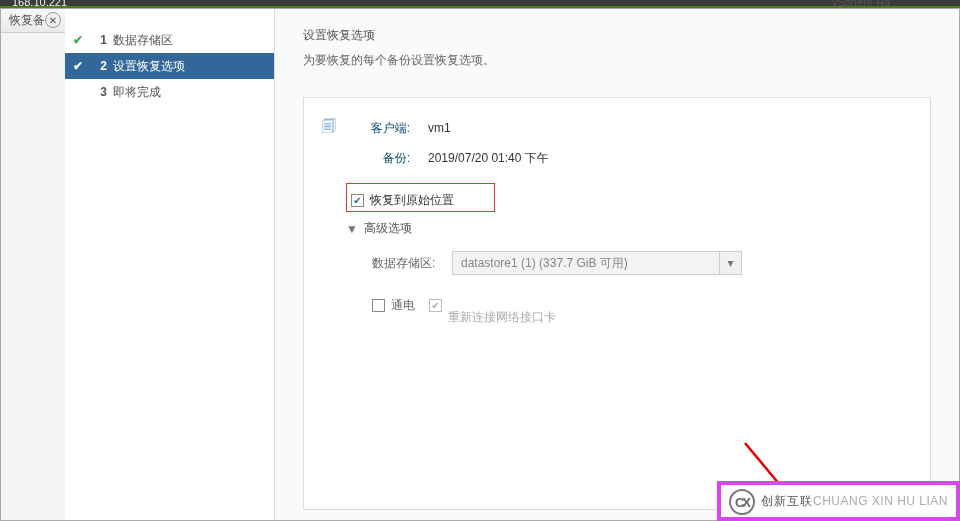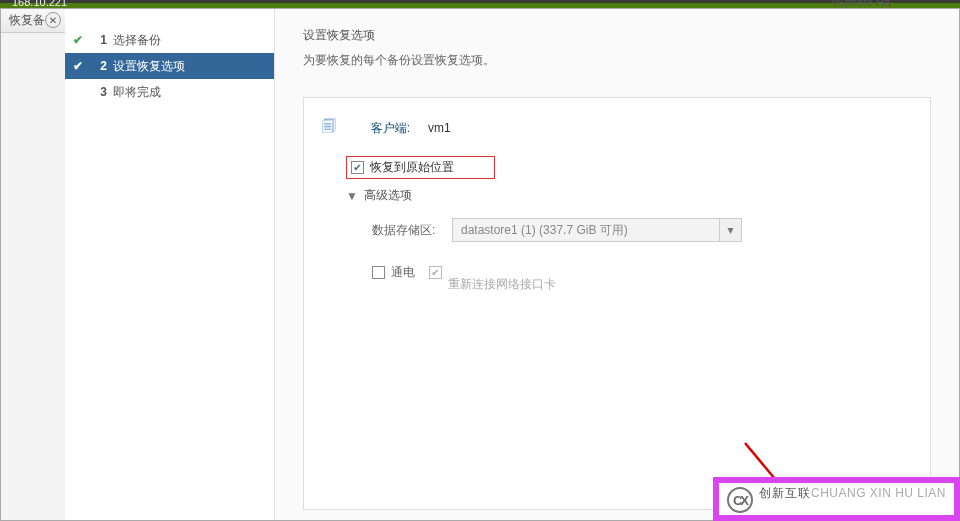--- a/index.html
+++ b/index.html
@@ -10,21 +10,21 @@
     color:#333;
     background:#e8e8e8;
     width:960px; height:521px;
     overflow:hidden;
     position:relative;
   }
   
   .under-bar {
     height:8px;
     background:#3a3a3a;
-    border-bottom:5px solid #4d7c0f;
+    border-bottom:2px solid #4d7c0f;
   }
   .under-text-left { position:absolute; top:-4px; left:12px; color:#eee; font-size:11px; }
   .under-text-right { position:absolute; top:-4px; right:70px; color:#555; font-size:11px; }
 
   
   .dialog {
     position:absolute;
     top:8px; left:0; right:0; bottom:0;
     background:#f4f4f4;
     border:1px solid #aaa;
@@ -98,21 +98,21 @@
     border:1px solid #ddd;
     background:#fff;
     padding:18px 30px 18px 18px;
     position:relative;
     overflow:auto;
   }
   .row { display:flex; align-items:center; margin-bottom:10px; }
   .icon-vm { color:#3b7fc4; margin-right:18px; font-size:14px; }
   .lbl { width:56px; text-align:right; color:#0c4a6e; margin-right:18px; }
   .hl-box {
-    border:1px solid #d33; padding:2px 40px 2px 4px;
+    border:1px solid #d33; padding:8px 40px 2px 4px;
     display:inline-flex; align-items:center;
     margin-left:24px;
   }
   .chk, .chk-dis {
     width:13px; height:13px; border:1px solid #888; background:#fff;
     margin-right:6px; display:inline-flex; align-items:center; justify-content:center;
     font-size:10px; color:#336699;
   }
   .chk.checked::after { content:"✔"; }
   .chk-dis { border-color:#bbb; color:#aaa; }
@@ -152,23 +152,23 @@
     display:flex; align-items:center; justify-content:center;
     border-radius:2px; color:#444; cursor:pointer;
   }
   .btn.primary { border-color:#999; }
   .btn.disabled { color:#aaa; background:#f2f2f2; cursor:default; }
   
   .arrow-svg { position:absolute; right:145px; bottom:6px; width:80px; height:80px; pointer-events:none; }
   
   .wm {
     position:absolute; right:0; bottom:0;
-    background:#fff; border:6px solid #d946ef;
+    background:#fff; border:4px solid #d946ef;
     padding:4px 8px 2px 8px;
-    display:flex; 
+    display:flex; align-items:center;
     color:#888; font-size:11px;
   }
   .wm-logo {
     width:26px; height:26px; border:2px solid #777; border-radius:50%;
     display:flex; align-items:center; justify-content:center;
     font-weight:bold; color:#666; margin-right:6px; font-size:13px;
     letter-spacing:-2px;
   }
   .wm-txt { display:flex; flex-direction:row; line-height:1.1; }
   .wm-txt .cn { color:#555; font-size:12px; letter-spacing:1px; }
@@ -187,21 +187,21 @@
     <span>恢复备份</span>
     <div class="close-btn">✕</div>
   </div>
 
   <div class="body">
 
     <div class="steps">
       <div class="step done">
         <span class="check">✔</span>
         <span class="num">1</span>
-        <span>选择备份</span>
+        <span>数据存储区</span>
       </div>
       <div class="step done active">
         <span class="check">✔</span>
         <span class="num">2</span>
         <span>设置恢复选项</span>
       </div>
       <div class="step">
         <span class="check">✔</span>
         <span class="num">3</span>
         <span>即将完成</span>
@@ -210,20 +210,24 @@
 
     <div class="content">
       <div class="heading">设置恢复选项</div>
       <div class="sub">为要恢复的每个备份设置恢复选项。</div>
 
       <div class="panel">
         <div class="row">
           <span class="icon-vm">🗐</span>
           <span class="lbl">客户端:</span>
           <span>vm1</span>
+        </div>
+        <div class="row" style="padding-left:32px;">
+          <span class="lbl">备份:</span>
+          <span>2019/07/20 01:40 下午</span>
         </div>
 
         <div class="hl-box" style="margin-top:6px;">
           <span class="chk checked"></span>
           <span>恢复到原始位置</span>
         </div>
 
         <div class="adv-row">
           <span class="tri">▼</span>
           <span>高级选项</span>

